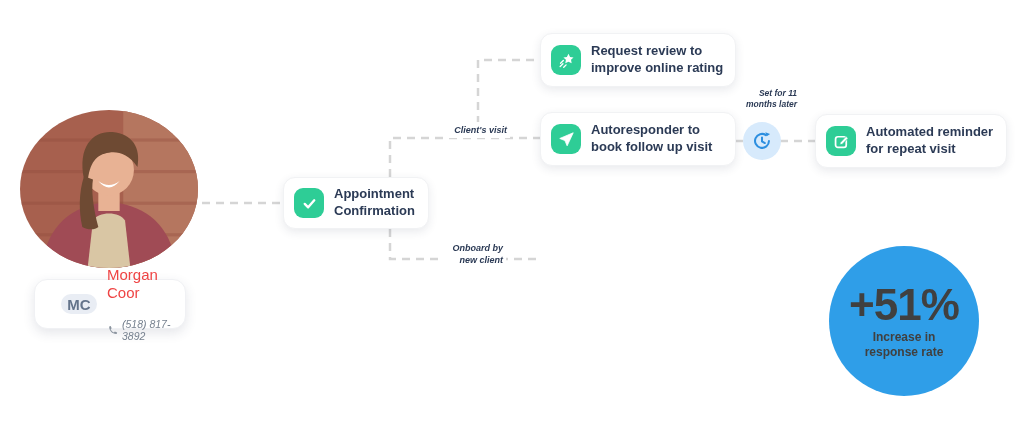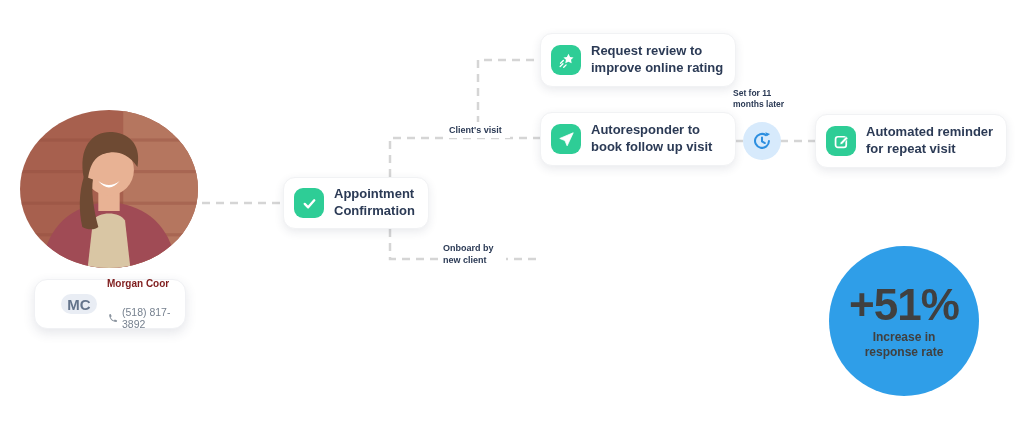--- a/index.html
+++ b/index.html
@@ -16,22 +16,22 @@
   
   .contact-card{
     position:absolute;left:34px;top:279px;width:152px;height:50px;background:#fff;
     border-radius:13px;border:1px solid #f0f1f4;box-shadow:0 4px 12px rgba(40,50,80,.12);
     display:flex;align-items:center;gap:10px;padding:0 10px;box-sizing:border-box;
   }
   .avatar{
     width:36px;height:20px;border-radius:11px;background:#e9edf4;color:#64748b;
     display:flex;align-items:center;justify-content:center;font-size:15px;font-weight:700;flex-shrink:0;margin-left:16px;
   }
-  .contact-name{font-size:10px;font-weight:700;color:#7f1d1d;line-height:1.2;}
-  .contact-phone{display:flex;align-items:center;gap:4px;font-size:10.5px;color:#76818f;margin-top:16px;}
+  .contact-name{font-size:15px;font-weight:400;color:#ef4444;line-height:1.2;}
+  .contact-phone{display:flex;align-items:center;gap:4px;font-size:10.5px;color:#76818f;margin-top:16px;font-style:italic;}
   .contact-phone svg{width:11px;height:11px;flex-shrink:0;}
 
   
   .card{
     position:absolute;background:#fff;border-radius:12px;border:1px solid #f1f2f4;
     box-shadow:0 3px 10px rgba(40,50,80,.10);
     display:flex;align-items:center;gap:10px;padding:0 10px;box-sizing:border-box;
   }
   .card .glyph{
     width:30px;height:30px;border-radius:9px;background:#2ecd96;flex-shrink:0;
@@ -42,21 +42,21 @@
 
   .card-appointment{left:283px;top:177px;width:146px;height:52px;}
   .card-request{left:540px;top:33px;width:196px;height:54px;}
   .card-autoresponder{left:540px;top:112px;width:196px;height:54px;}
   .card-automated{left:815px;top:114px;width:192px;height:54px;}
   .card-booking{left:540px;top:236px;width:196px;height:54px;}
 
   
   .edge-label{
     position:absolute;background:#ffffff;color:#2b3a55;font-weight:700;font-size:9px;
-    line-height:1.35;text-align:left;padding:2px 3px;
+    line-height:1.35;text-align:right;padding:2px 3px;font-style:italic;
   }
   .edge-label-visit{left:446px;top:122px;width:58px;}
   .edge-label-onboard{left:440px;top:240px;width:60px;}
   .edge-label-delay{left:730px;top:86px;width:64px;font-size:8.5px;background:transparent;}
 
   
   .delay-badge{
     position:absolute;left:743px;top:122px;width:38px;height:38px;border-radius:50%;
     background:#d7eafc;display:flex;align-items:center;justify-content:center;
   }

